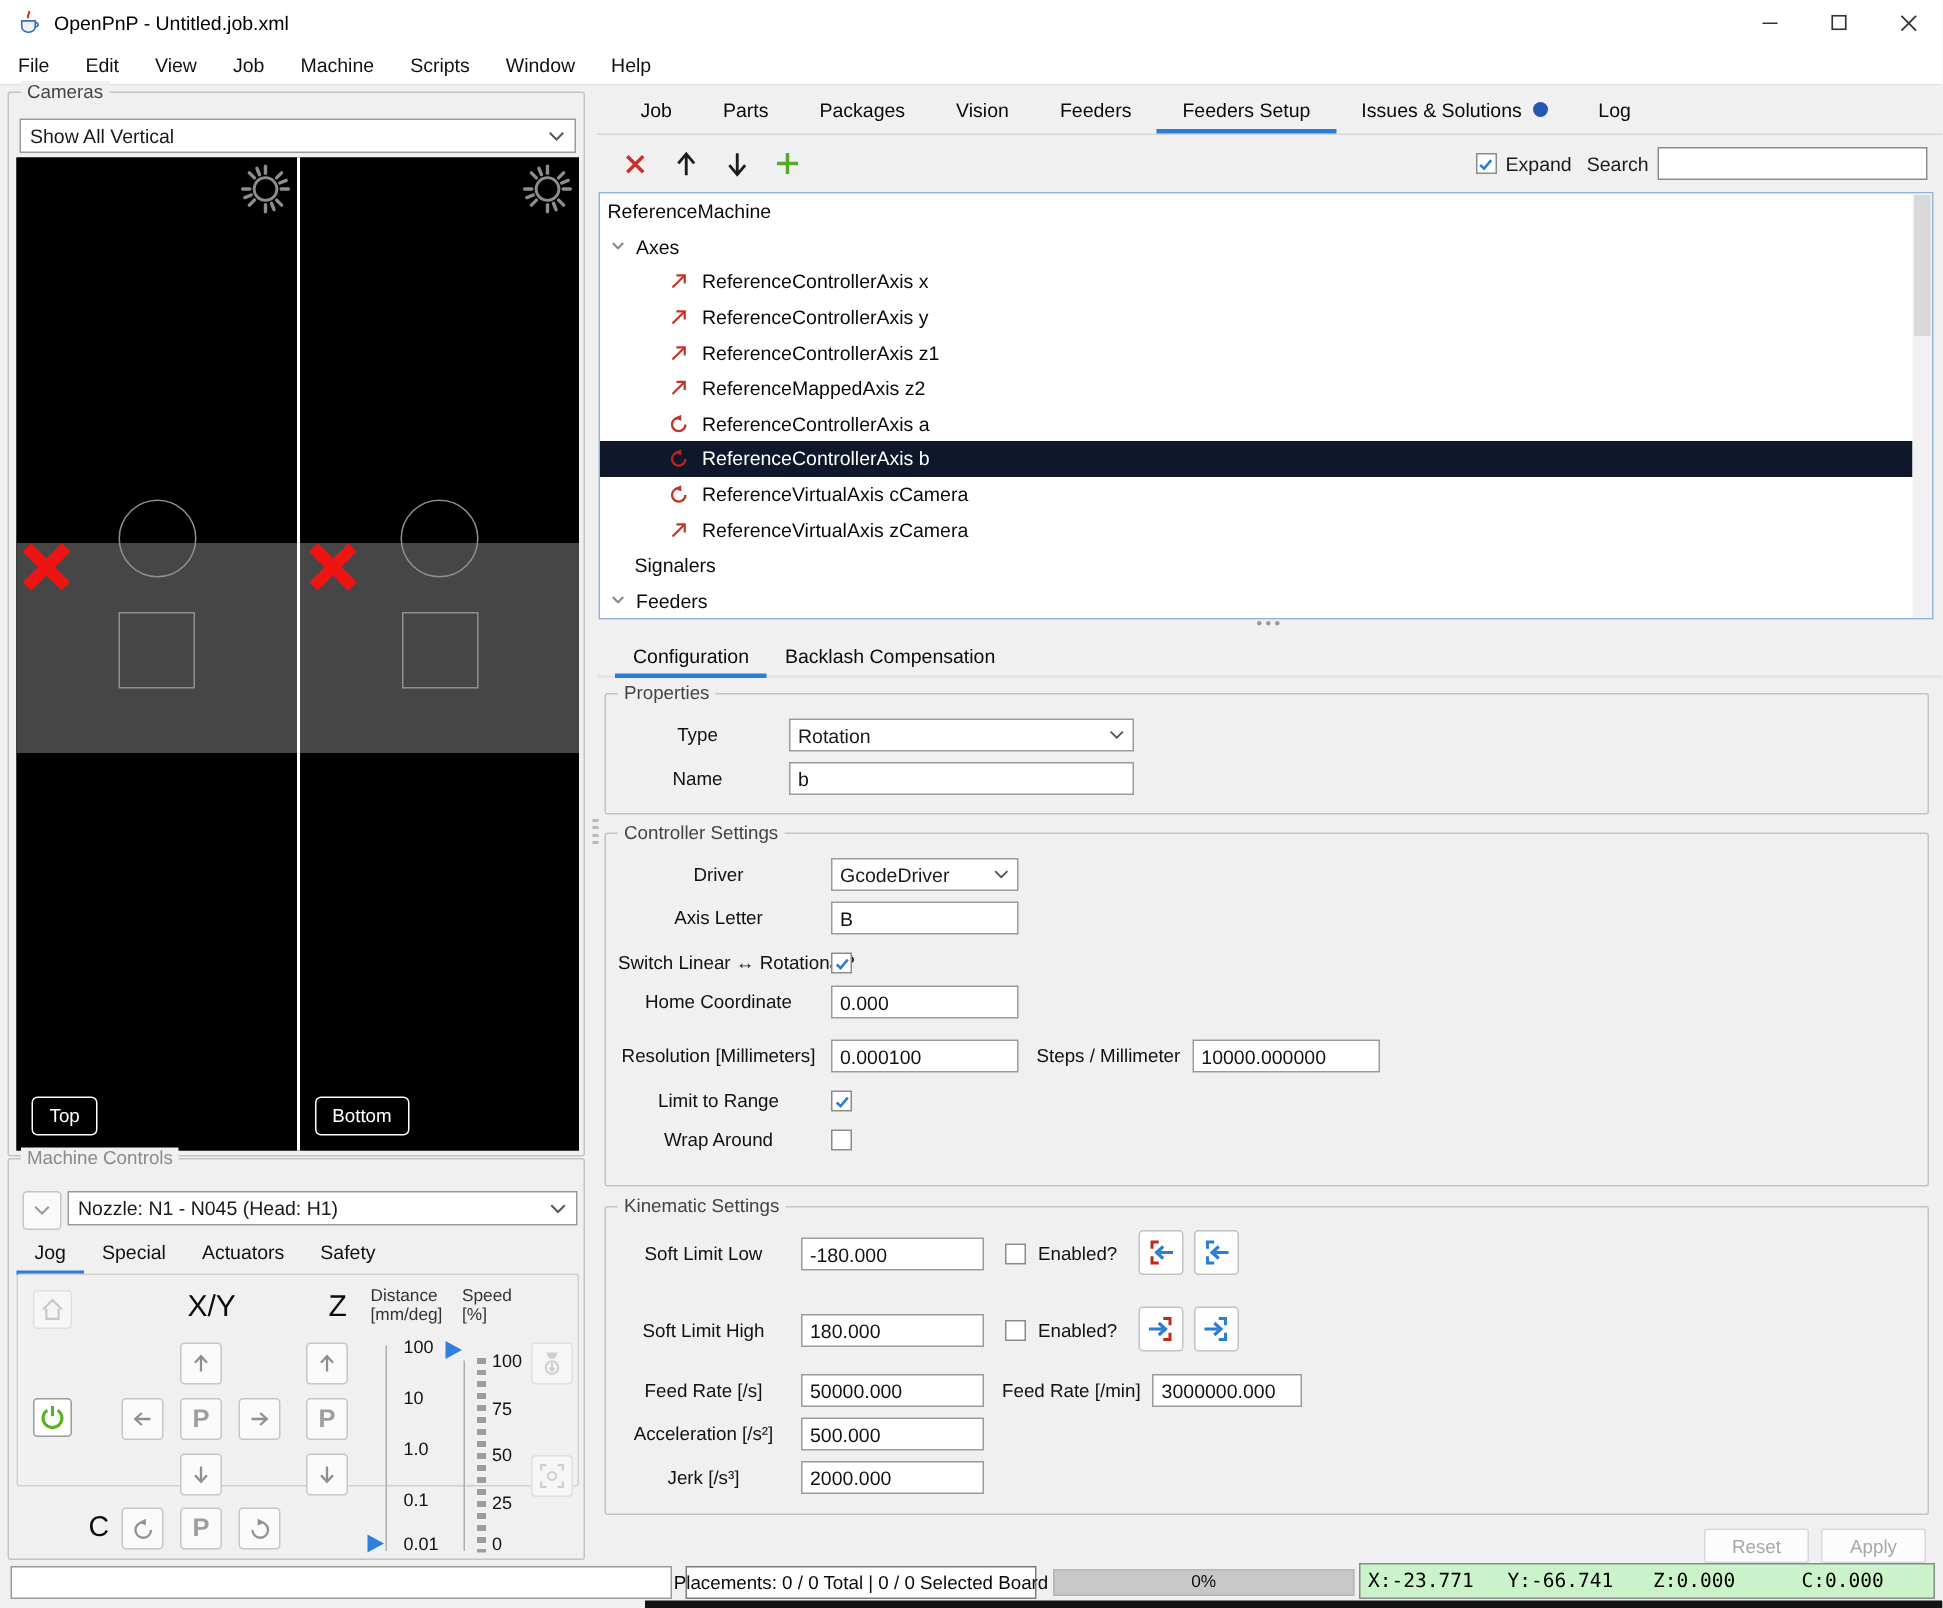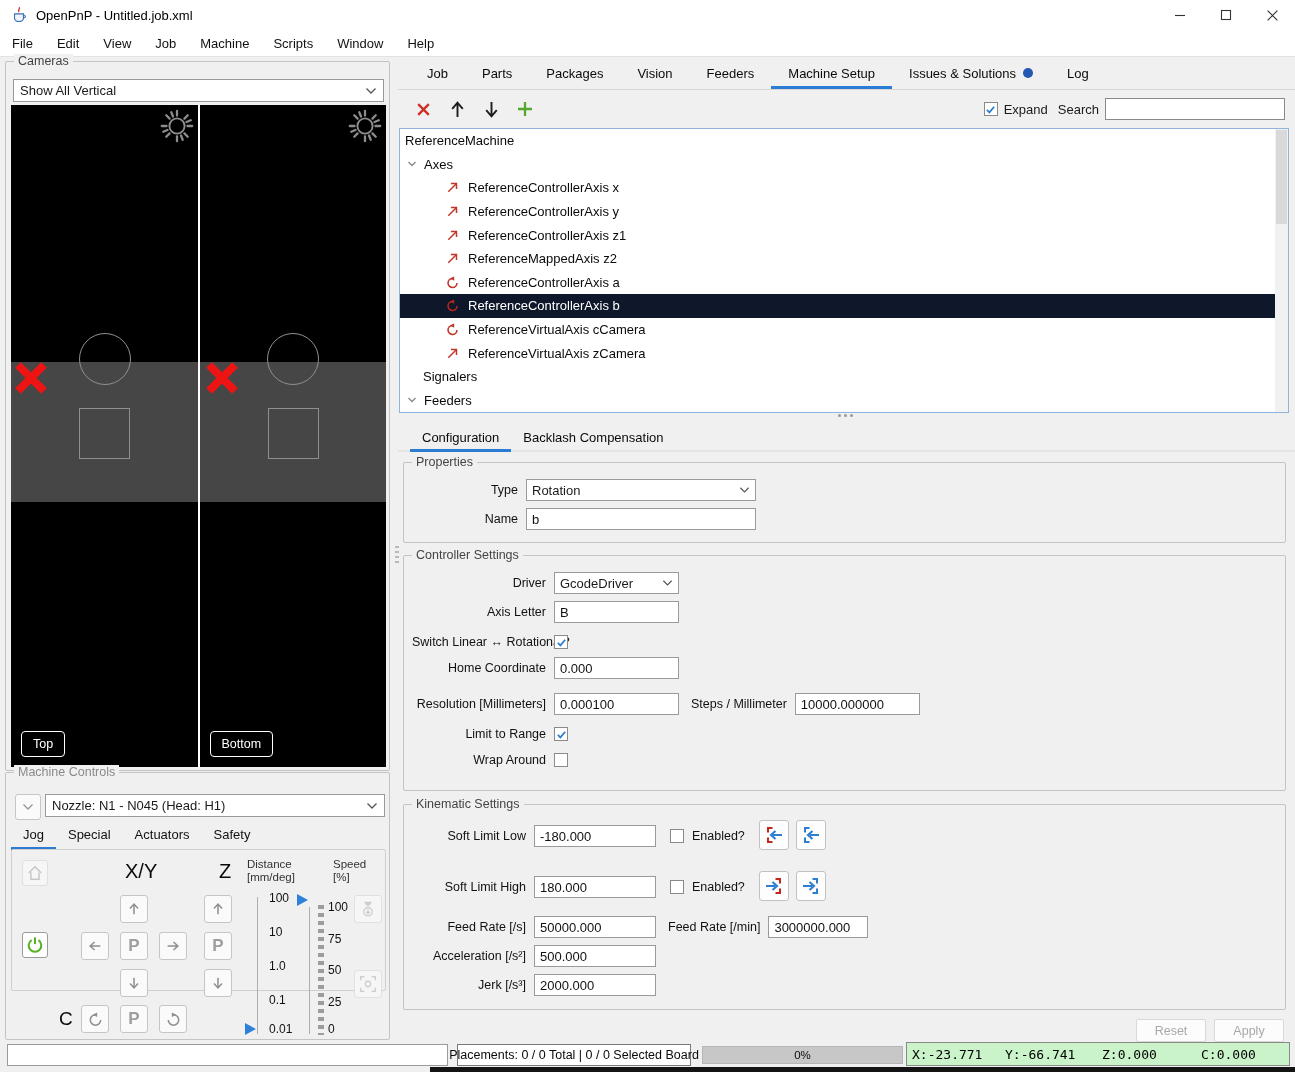--- a/index.html
+++ b/index.html
@@ -75,21 +75,21 @@
   .trow.sel { background:#0f172a; color:#fff; width:calc(100% - 13px); }
   .vscroll { position:absolute; right:0; top:0; width:13px; height:100%; background:#f1f1f1; }
   .vthumb { position:absolute; left:1px; top:1px; width:11px; height:94px; background:#d9d9d9; }
   .splitter-dots { position:absolute; left:838px; top:414px; display:flex; }
   .splitter-dots i { width:3px; height:3px; border-radius:50%; background:#9a9a9a; margin-right:3px; }
   
   .cfg-tabs { position:absolute; left:398px; top:426px; width:897px; height:26px; display:flex; padding-left:12px; border-bottom:2px solid #e4e4e4; }
   .cfg-tab { display:flex; align-items:center; padding:0 12px; font-size:13px; color:#0a0a0a; border-bottom:3px solid transparent; margin-bottom:-2px; }
   .cfg-tab.active { border-bottom-color:#2b7cd4; }
   .frow { position:absolute; left:8px; right:8px; height:22px; display:flex; align-items:center; }
-  .flabel { text-align:right; padding-right:8px; font-size:12.5px; color:#111; white-space:nowrap; }
+  .flabel { text-align:center; padding-right:8px; font-size:12.5px; color:#111; white-space:nowrap; }
   .field { height:22px; border:1px solid #9a9a9a; background:#fff; font-size:13px; padding:0 5px; font-family:"Liberation Sans",sans-serif; color:#111; }
   .ddfield { height:22px; border:1px solid #9a9a9a; background:#fff; font-size:13px; display:flex; align-items:center; padding:0 5px; }
   .ddfield .dd-text { flex:1; }
   .inline-label { font-size:12.5px; color:#111; margin:0 8px; white-space:nowrap; }
   .capbtn { position:absolute; width:30px; height:30px; background:#fdfdfd; border:1px solid #c2c2c2; border-radius:3px; display:flex; align-items:center; justify-content:center; }
   
   .action-btn { position:absolute; width:70px; height:23px; background:#fcfcfc; border:1px solid #d9d9d9; border-radius:2px; font-size:12.5px; color:#a8a8a8; display:flex; align-items:center; justify-content:center; }
   .status-msg { position:absolute; left:7px; top:1044px; width:441px; height:22px; background:#fff; border:1px solid #9a9a9a; }
   .placements { position:absolute; left:457px; top:1044px; width:234px; height:22px; background:#fff; border:1px solid #7a7a7a; display:flex; align-items:center; justify-content:center; font-size:12.5px; color:#0a0a0a; white-space:nowrap; }
   .progress { position:absolute; left:702px; top:1046px; width:201px; height:18px; background:#c7c7c7; border:1px solid #b5b5b5; display:flex; align-items:center; justify-content:center; font-size:11.5px; color:#0a0a0a; }
@@ -229,21 +229,21 @@
   </div>
 
   <div class="jog">
 
     <span class="jog-h" style="left:113px; top:10px;">X/Y</span>
     <span class="jog-h" style="left:207px; top:10px;">Z</span>
     <div class="slider-caption" style="left:235px; top:8px;">
       <div>Distance</div>
       <div>[mm/deg]</div>
     </div>
-    <div class="slider-caption" style="left:296px; top:8px;margin-left:25px;">
+    <div class="slider-caption" style="left:296px; top:8px;">
       <div>Speed</div>
       <div>[%]</div>
     </div>
 
     <div class="jbtn sm disabled" style="left:10px; top:10px;">
       <svg width="18" height="18" viewBox="0 0 20 20">
         <path d="M3 10 L10 3 L17 10" fill="none" stroke="#c6c6c6" stroke-width="1.6"></path>
         <path d="M5.5 9.5 V17 H14.5 V9.5" fill="none" stroke="#c6c6c6" stroke-width="1.6"></path>
       </svg>
     </div>
@@ -341,21 +341,21 @@
     </div>
   </div>
 </div>
 
 <div class="main-tabs">
   <span class="main-tab">Job</span>
   <span class="main-tab">Parts</span>
   <span class="main-tab">Packages</span>
   <span class="main-tab">Vision</span>
   <span class="main-tab">Feeders</span>
-  <span class="main-tab active">Machine Setup</span>
+  <span class="main-tab active">Feeders Setup</span>
   <span class="main-tab">
     <span>Issues &amp; Solutions</span>
     <span class="badge-dot"></span>
   </span>
   <span class="main-tab">Log</span>
 </div>
 
 <div class="tree-toolbar">
   <div class="tool-btn">
     <svg width="17" height="17" viewBox="0 0 16 16">

